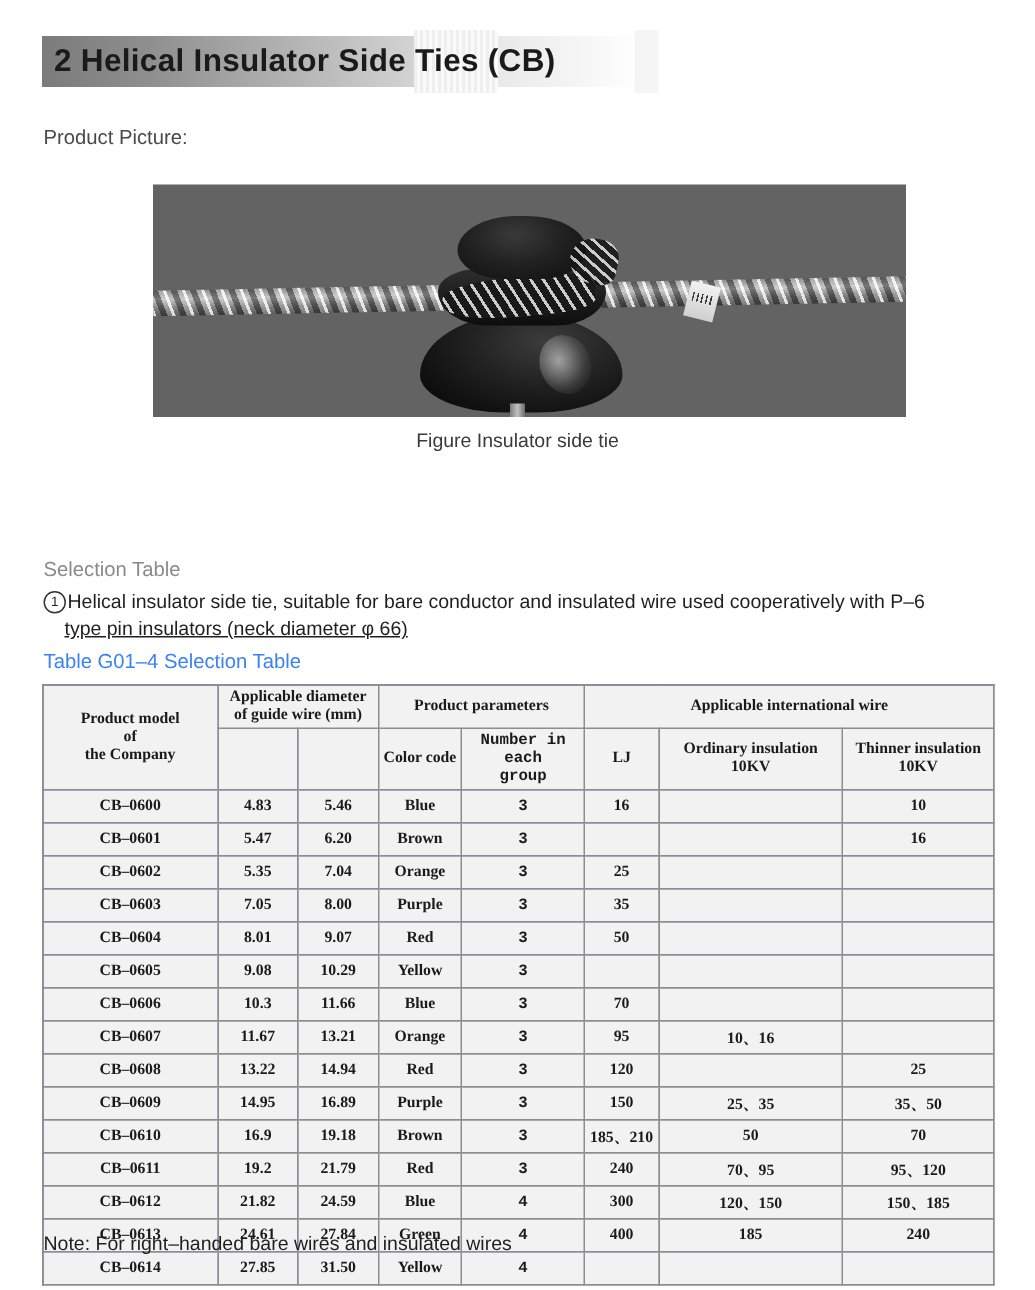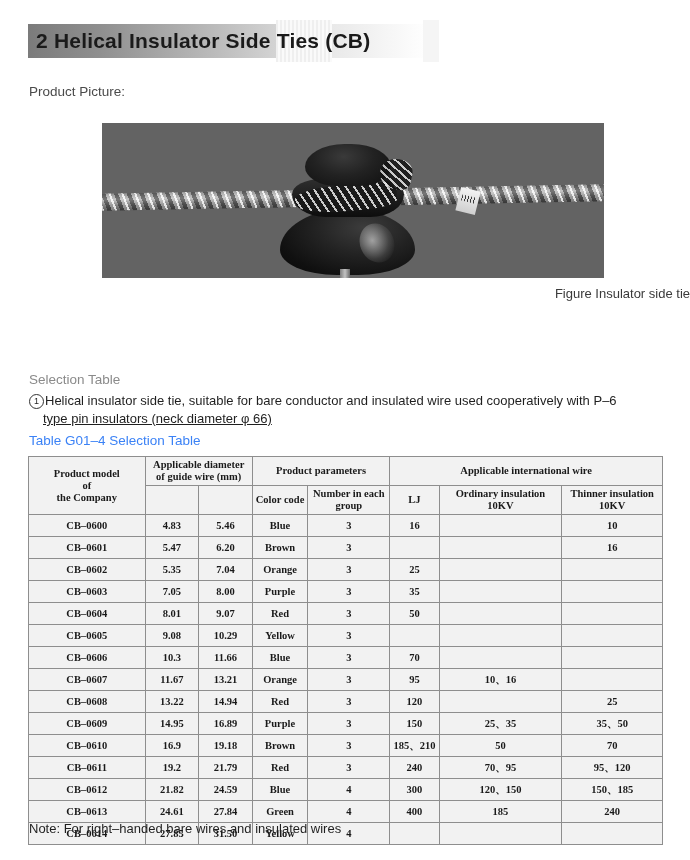--- a/index.html
+++ b/index.html
@@ -177,21 +177,21 @@
     height: 6px;
     background: repeating-linear-gradient(to right,
        #3a3a3a 0px, #3a3a3a 1px, transparent 1px, transparent 3px);
   }
 
   .figure-caption {
     position: absolute;
     left: 0;
     top: 286px;
     width: 690px;
-    text-align: right;
+    text-align: center;
     font-size: 13px;
     color: #3a3a3a;
   }
 
   
   .selection-heading {
     position: absolute;
     left: 29px;
     top: 372px;
     font-size: 13.5px;
@@ -257,21 +257,21 @@
     line-height: 12px;
     padding: 2px 2px;
   }
   .spec-table tbody td {
     height: 21px;
     font-size: 10.5px;
   }
   .col-model   { width: 120px; }
   .col-dia     { width: 52px; }
   .col-color   { width: 53px; }
-  .col-num     { width: 82px; }
+  .col-num     { width: 82px; font-family: Liberation Mono, monospace; }
   .col-lj      { width: 47px; }
   .col-ord     { width: 127px; }
   .col-thin    { width: 102px; }
 
   .final-note {
     position: absolute;
     left: 29px;
     top: 821px;
     font-size: 13px;
     color: #1f1f1f;

